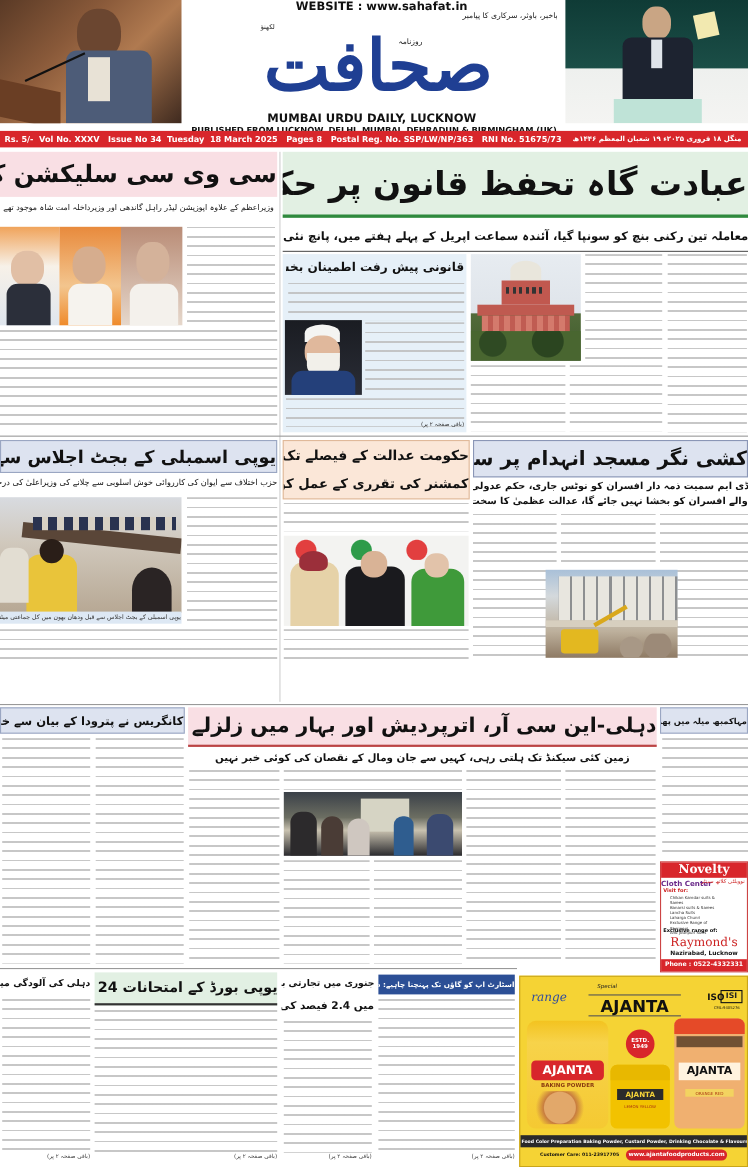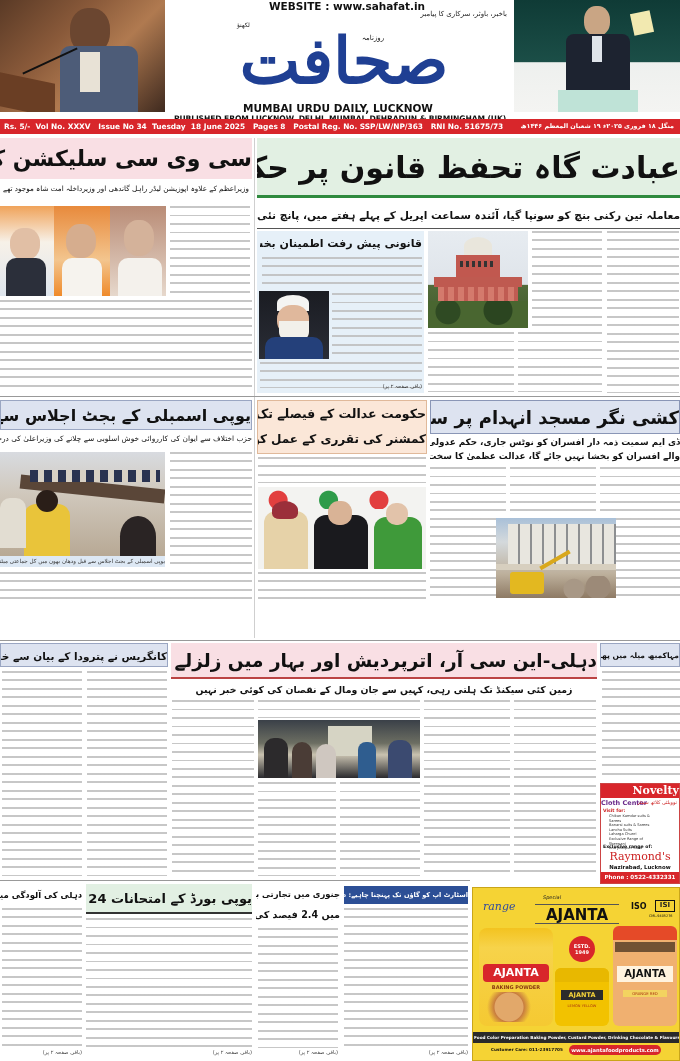--- a/index.html
+++ b/index.html
@@ -61,21 +61,21 @@
   <div class="abs" style="left:44px;top:90px;width:80px;height:22px;background:#bfe3d7;"></div>
   <div class="abs" style="left:118px;top:12px;width:20px;height:22px;background:#f2e9b0;transform:rotate(-12deg);"></div>
 </div>
 
 <div class="abs" id="redbar">
   <div class="left">
     <span>Rs. 5/-</span>&nbsp;
     <span>Vol No. XXXV</span>&nbsp;&nbsp;
     <span>Issue No 34</span>&nbsp;
     <span>Tuesday</span>&nbsp;
-    <span>18 June 2025</span>&nbsp;&nbsp;
+    <span>18 March 2025</span>&nbsp;&nbsp;
     <span>Pages 8</span>&nbsp;&nbsp;
     <span>Postal Reg. No. SSP/LW/NP/363</span>&nbsp;&nbsp;
     <span>RNI No. 51675/73</span>
   </div>
   <div class="right">منگل ۱۸ فروری ۲۰۲۵ء   ۱۹ شعبان المعظم ۱۴۴۶ھ</div>
 </div>
 
 <div class="hl banner-pink" style="left:0;top:138px;width:252px;height:41px;font-size:22px;line-height:41px;">سی وی سی سلیکشن کمیٹی کی میٹنگ</div>
 <div class="hl" style="left:0;top:183px;width:252px;height:12px;font-size:7.2px;font-weight:normal;line-height:12px;">وزیراعظم کے علاوہ اپوزیشن لیڈر راہل گاندھی اور وزیرداخلہ امت شاہ موجود تھے</div>
 <div class="photo" style="left:0;top:206px;width:166px;height:90px;" title="modi-shah-gandhi-portraits">
@@ -197,21 +197,21 @@
 <div class="lines" style="left:340px;top:782px;width:80px;height:94px;"></div>
 <div class="lines" style="left:424px;top:700px;width:86px;height:176px;"></div>
 <div class="lines" style="left:514px;top:700px;width:82px;height:176px;"></div>
 <div class="txt" style="left:424px;top:700px;width:0;height:0;">نئی دہلی (ایجنسی) دہلی میں پیر کی صبح تقریباً 5 بج کر 36 منٹ پر زلزلے کے شدید جھٹکے محسوس کیے گئے۔ ریکٹر اسکیل پر 4.0 شدت، زمین سے 5 کلومیٹر گہرائی۔</div>
 
 <div class="hl banner-blue" style="left:600px;top:643px;width:80px;height:24px;font-size:7.6px;line-height:24px;border:1px solid #9aa6c2;">مہاکمبھ میلہ میں پھر خوفناک آتشزدگی</div>
 <div class="lines" style="left:602px;top:671px;width:78px;height:108px;"></div>
 <div class="txt" style="left:602px;top:671px;width:0;height:0;">پریاگ راج (ایجنسی) اترپردیش کے پریاگ راج میں جاری مہاکمبھ میلہ میں ایک بار پھر خوفناک آگ لگ گئی۔ سیکٹر 18 اور 19 کے درمیان والے علاقے میں کئی پنڈال آگ کی زد میں آ گئے۔</div>
 
 <div class="abs" style="left:600px;top:783px;width:80px;height:101px;border:1px solid #c44;background:#fff;">
-  <div class="abs" style="left:0;top:0;width:78px;height:14px;background:#d8262b;color:#fff;font-family:'DejaVu Serif',serif;font-weight:bold;font-size:11px;line-height:14px;text-align:right;">Novelty</div>
+  <div class="abs" style="left:0;top:0;width:78px;height:14px;background:#d8262b;color:#fff;font-family:'DejaVu Serif',serif;font-weight:bold;font-size:11px;line-height:14px;text-align:center;">Novelty</div>
   <div class="abs" style="left:0;top:15px;font-size:6.5px;font-weight:bold;color:#6a2a8a;">Cloth Center</div>
   <div class="abs urdu" style="right:2px;top:15px;font-size:5px;color:#c22;">نوویلٹی کلاتھ سینٹر</div>
   <div class="abs" style="left:2px;top:24px;font-size:4.6px;font-weight:bold;color:#c22;">Visit for:</div>
   <div class="abs" style="left:8px;top:30px;width:50px;font-size:3.6px;line-height:4.6px;color:#333;">
     <div>Chikan Kamdar suits &amp; Sarees</div>
     <div>Banarsi suits &amp; Sarees</div>
     <div>Lancha Suits</div>
     <div>Laharga Chunri</div>
     <div>Exclusive Range of Sherwani</div>
     <div>And Jodhpuri Suits</div>
@@ -241,21 +241,21 @@
 
 <div class="hl" style="left:344px;top:886px;width:124px;height:18px;font-size:6.6px;line-height:18px;background:#2c4f96;color:#fff;">اسٹارٹ اپ کو گاؤں تک پہنچنا چاہیے: دھنکھڑ</div>
 <div class="lines" style="left:344px;top:908px;width:124px;height:140px;"></div>
 <div class="txt" style="left:344px;top:1048px;width:124px;height:9px;">(باقی صفحہ ۲ پر)</div>
 <div class="txt" style="left:344px;top:908px;width:0;height:0;">نئی دہلی (یو این آئی) نائب صدر جمہوریہ جگدیپ دھنکھڑ نے اسٹارٹ اپس سے گاؤں تک پہنچنے کی اپیل کرتے ہوئے کہا کہ اس سے دیہی معیشت میں اضافہ ہوگا۔</div>
 
 <div class="abs" style="left:472px;top:887px;width:208px;height:174px;background:#f5d334;border:1px solid #c9a51a;overflow:hidden;">
   <div class="abs" style="left:10px;top:12px;font-size:11px;font-style:italic;font-family:'DejaVu Serif',serif;color:#2d4aa0;">range</div>
   <div class="abs" style="left:70px;top:6px;font-size:5px;font-style:italic;color:#222;">Special</div>
   <div class="abs" style="left:62px;top:16px;width:84px;height:20px;text-align:center;font-size:15px;font-weight:bold;color:#111;line-height:20px;border-top:1px solid #555;border-bottom:1px solid #555;">AJANTA</div>
-  <div class="abs" style="left:158px;top:14px;font-size:8px;font-weight:bold;color:#111;">ISO</div>
+  <div class="abs" style="left:170px;top:14px;font-size:8px;font-weight:bold;color:#111;">ISO</div>
   <div class="abs" style="left:182px;top:12px;width:20px;height:12px;border:1.5px solid #111;font-size:7px;font-weight:bold;text-align:center;line-height:9px;">ISI</div>
   <div class="abs" style="left:176px;top:26px;font-size:3.4px;color:#111;">CML-9405276</div>
   <div class="abs" style="left:96px;top:48px;width:26px;height:26px;border-radius:50%;background:#d8262b;color:#fff;font-size:5px;font-weight:bold;text-align:center;line-height:6px;padding-top:7px;">ESTD. 1949</div>
 
   <div class="abs" style="left:6px;top:40px;width:74px;height:98px;background:linear-gradient(180deg,#f3c320 0%,#f7d34a 20%,#f5c932 100%);border-radius:8px;">
     <div class="abs" style="left:4px;top:36px;width:66px;height:18px;background:#d8262b;border-radius:4px;color:#fff;font-weight:bold;font-size:11px;text-align:center;line-height:18px;">AJANTA</div>
     <div class="abs" style="left:4px;top:56px;width:66px;text-align:center;font-size:5px;font-weight:bold;color:#8a3a10;">BAKING POWDER</div>
     <div class="abs" style="left:6px;top:64px;width:60px;height:30px;background:radial-gradient(circle at 40% 50%,#e2a86a 0 14px,#c87d3f 15px,transparent 22px);"></div>
   </div>
 

